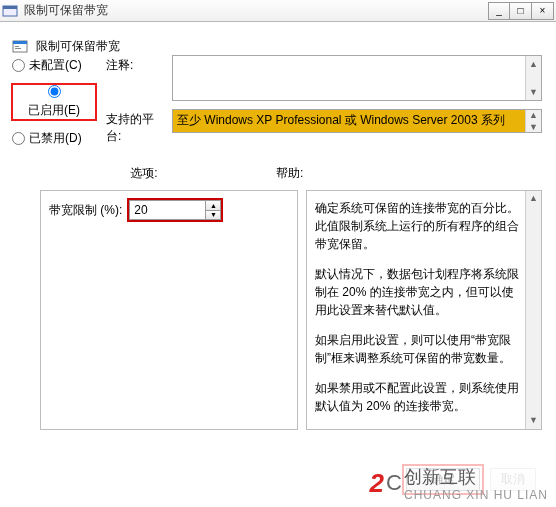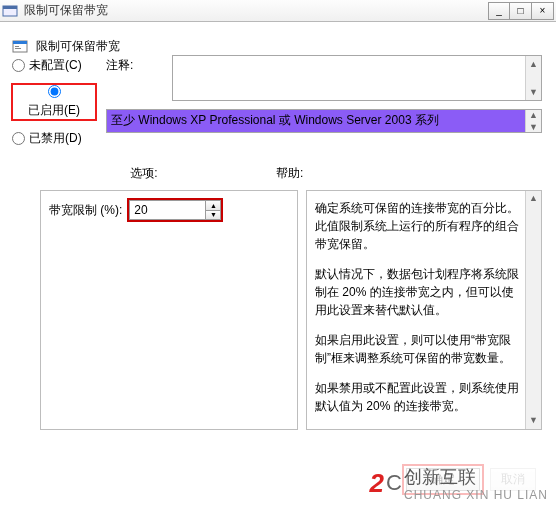--- a/index.html
+++ b/index.html
@@ -27,21 +27,21 @@
   .radiocol { width: 84px; display: flex; flex-direction: column; gap: 10px; padding-top: 2px; }
   .radiocol label { display: flex; align-items: center; gap: 4px; white-space: nowrap; }
   .radiocol input { margin: 0; }
   .highlight { outline: 2px solid #ef1c1c; outline-offset: -1px; padding: 1px 2px; flex-direction: column; }
   .rightcol { flex: 1; display: flex; flex-direction: column; gap: 8px; }
   .row { display: flex; gap: 6px; align-items: flex-start; }
   .lbl { width: 60px; padding-top: 2px; }
   .notebox { flex: 1; height: 46px; border: 1px solid #a7a7a7; background: #fff; position: relative; }
   .notebox .vscroll { position: absolute; right: 0; top: 0; bottom: 0; width: 16px; background: #f1f1f1; border-left: 1px solid #d0d0d0; display: flex; flex-direction: column; justify-content: space-between; }
   .arrow { height: 16px; display: flex; align-items: center; justify-content: center; color: #666; font-size: 9px; }
-  .platbox { flex: 1; height: 24px; border: 1px solid #a7a7a7; background: #8b5cf6; position: relative; display: flex; align-items: center; padding: 3px 22px 3px 4px; line-height: 1.3; }
+  .platbox { flex: 1; height: 24px; border: 1px solid #a7a7a7; background: #eab308; position: relative; display: flex; align-items: center; padding: 3px 22px 3px 4px; line-height: 1.3; }
   .platbox .vscroll { position: absolute; right: 0; top: 0; bottom: 0; width: 16px; background: #f1f1f1; border-left: 1px solid #d0d0d0; display: flex; flex-direction: column; justify-content: space-between; }
 
   
   .labrow { display: flex; margin-top: 18px; }
   .labrow .l1 { flex: 0 0 264px; text-align: center; }
   .labrow .l2 { flex: 1; }
 
   
   .split { display: flex; margin-top: 8px; gap: 8px; height: 240px; }
   .optpane { width: 258px; border: 1px solid #bdbdbd; background: #fff; padding: 8px; position: relative; margin-left: 28px; }
@@ -121,20 +121,21 @@
       <div class="row">
         <div class="lbl">注释:</div>
         <div class="notebox">
           <div class="vscroll">
             <div class="arrow">▲</div>
             <div class="arrow">▼</div>
           </div>
         </div>
       </div>
       <div class="row">
+        <div class="lbl">支持的平台:</div>
         <div class="platbox">
           <span>至少 Windows XP Professional 或 Windows Server 2003 系列</span>
           <div class="vscroll">
             <div class="arrow">▲</div>
             <div class="arrow">▼</div>
           </div>
         </div>
       </div>
     </div>
   </div>

